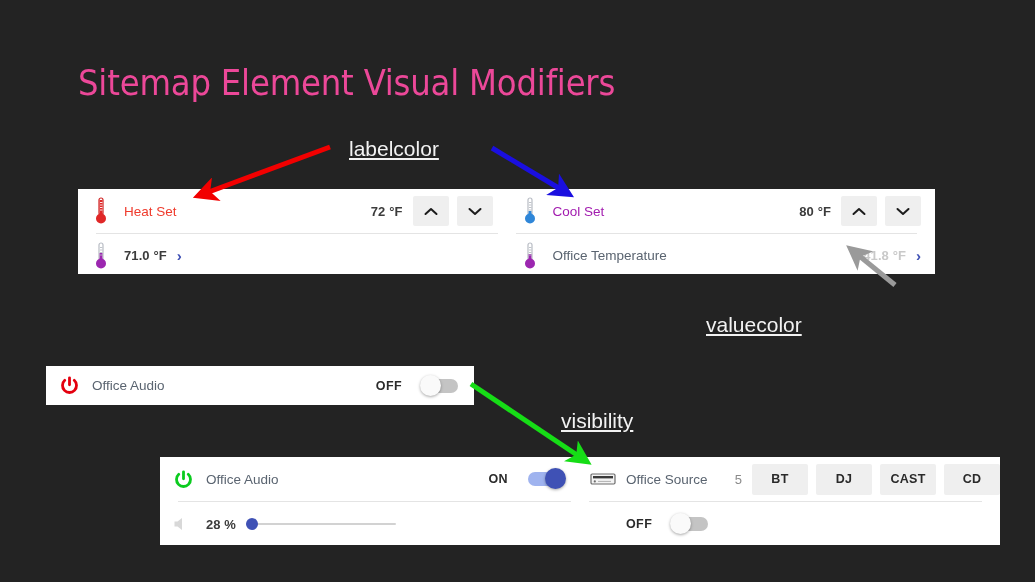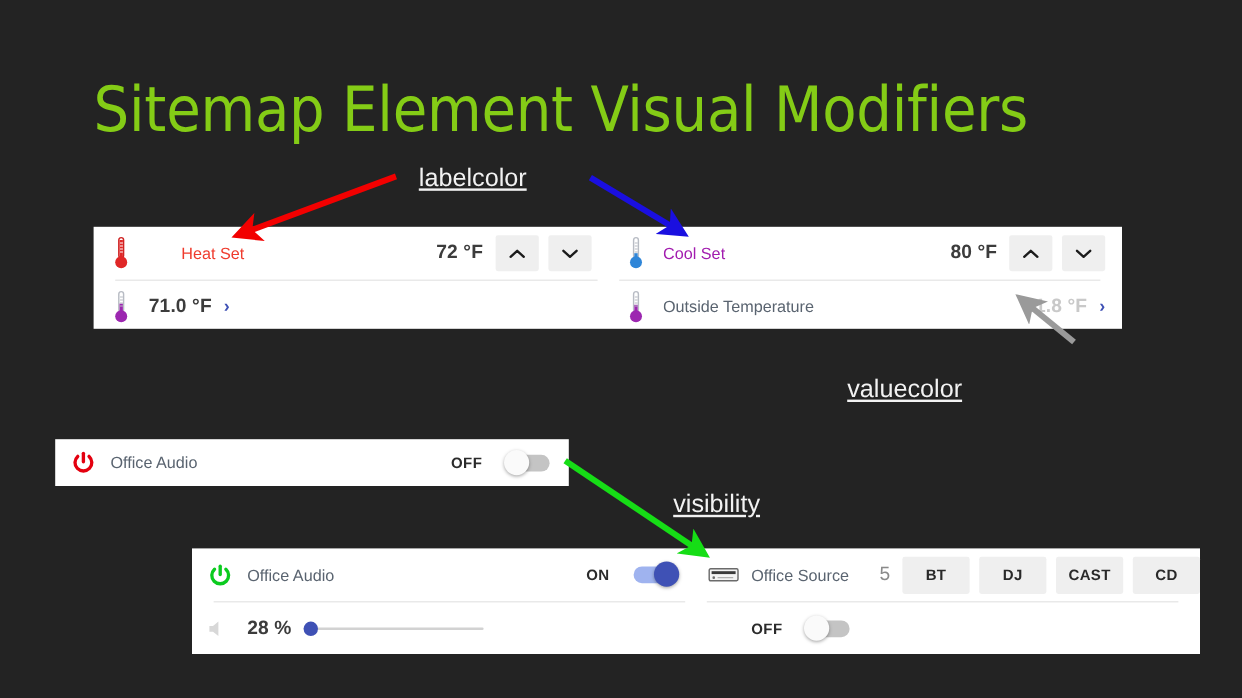--- a/index.html
+++ b/index.html
@@ -15,24 +15,24 @@
     overflow: hidden;
     font-family: "Liberation Sans", sans-serif;
     -webkit-font-smoothing: antialiased;
   }
 
   
   #page-title {
     position: absolute;
     left: 78px;
     top: 62px;
-    font-size: 52px;
+    font-size: 36px;
     font-weight: 300;
     letter-spacing: -0.2px;
-    color: #84cc16;
+    color: #ec4899;
     font-family: "DejaVu Sans Condensed", "Liberation Sans", sans-serif;
     white-space: nowrap;
   }
 
   
   .anno {
     position: absolute;
     color: #f2f2f2;
     font-size: 21px;
     font-weight: 400;
@@ -90,26 +90,26 @@
     justify-content: center;
   }
   .label {
     flex: 1 1 auto;
     font-size: 13.5px;
     color: #5a6470;
     white-space: nowrap;
     overflow: hidden;
     text-overflow: ellipsis;
   }
-  .label.red  { color: #ef3b2d; margin-left: 27px; }
+  .label.red  { color: #ef3b2d; }
   .label.blue { color: #a21caf; }
 
   .value {
     flex: 0 0 auto;
-    font-size: 16px;
+    font-size: 13px;
     font-weight: bold;
     color: #3c3c3c;
     white-space: nowrap;
     padding-right: 10px;
     letter-spacing: 0.1px;
   }
   .value.muted { color: #c9c9c9; }
   .value.thin { font-weight: normal; color: #8a8a8a; }
 
   .chev-link {
@@ -343,21 +343,21 @@
               <rect x="4.6" y="12" width="2.8" height="6" fill="#9c27b0"></rect>
               <circle cx="6" cy="21.5" r="5" fill="#9c27b0"></circle>
               <g stroke="#b8bcc4" stroke-width="0.9">
                 <line x1="5" y1="5.5" x2="7.4" y2="5.5"></line>
                 <line x1="5" y1="8" x2="7.4" y2="8"></line>
                 <line x1="5" y1="10.5" x2="7.4" y2="10.5"></line>
                 <line x1="5" y1="13" x2="7.4" y2="13"></line>
               </g>
             </svg>
           </div>
-          <div class="label">Outside Temperature</div>
+          <div class="label">Office Temperature</div>
           <div class="value muted">41.8 °F</div>
           <div class="chev-link">›</div>
         </div>
       </div>
     </div>
   </div>
 
   <div class="card" id="card-audio-off">
     <div class="row" style="height:39px">
       <div class="icon-cell">

